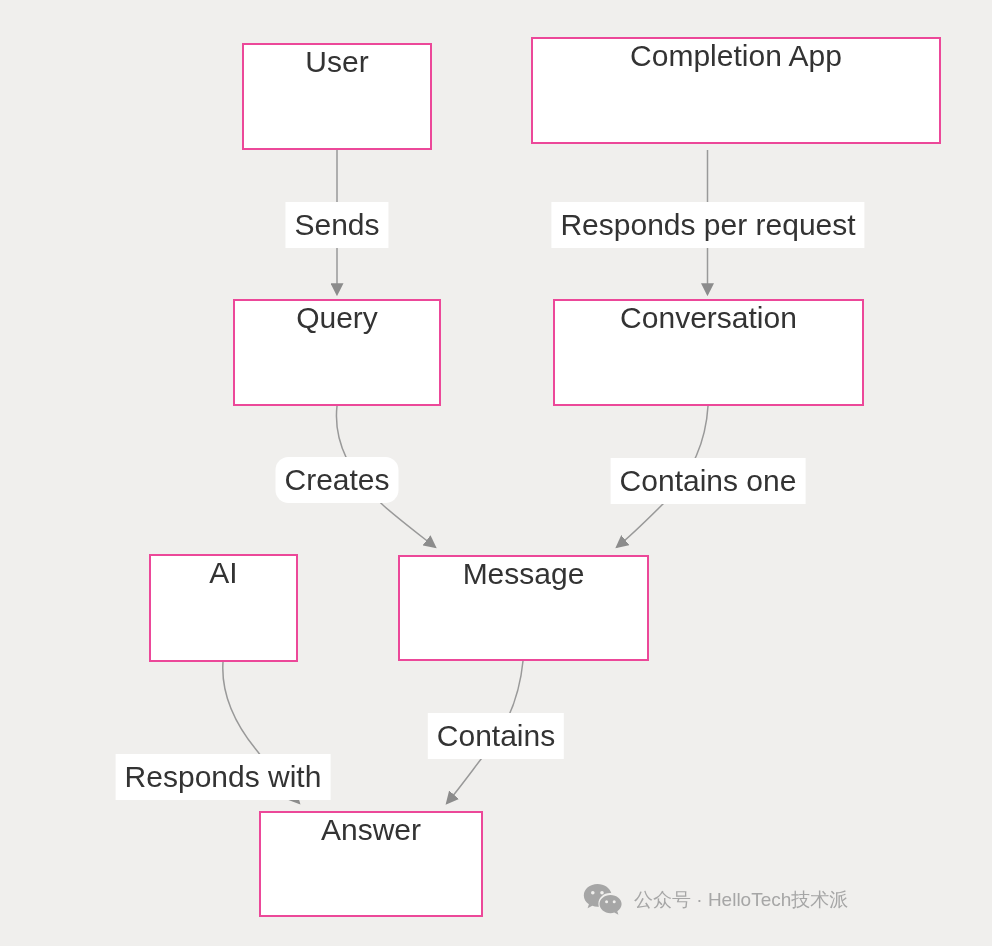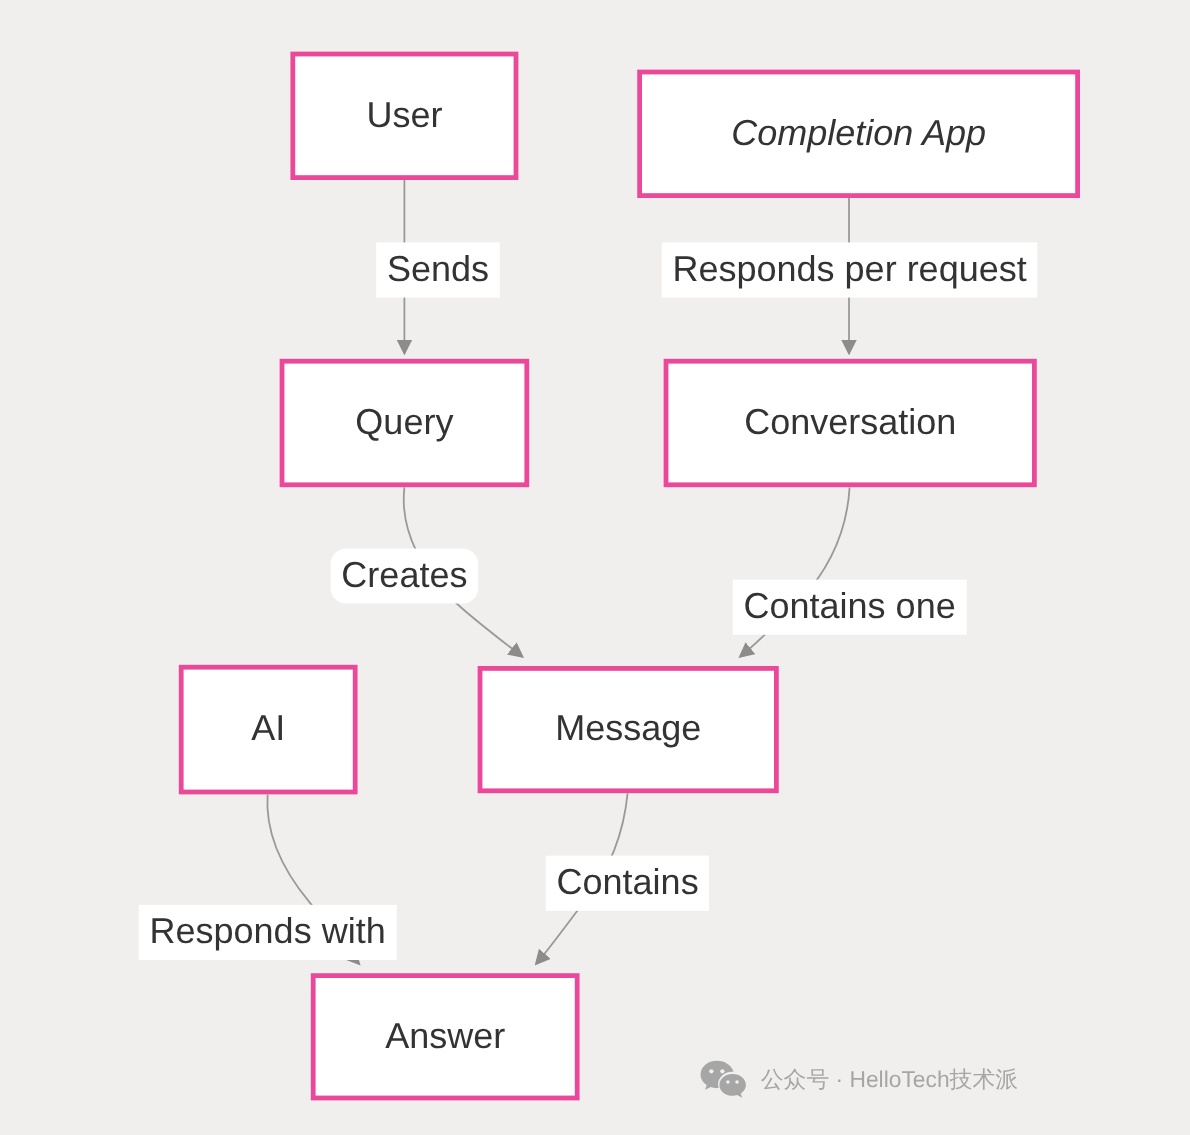--- a/index.html
+++ b/index.html
@@ -7,23 +7,23 @@
     width:992px;height:946px;
     background:#f0efed;
     font-family:"Liberation Sans","DejaVu Sans",sans-serif;
     position:relative;overflow:hidden;
   }
   .stage{position:absolute;inset:0;width:992px;height:946px;}
   .edges{position:absolute;left:0;top:0;width:992px;height:946px;}
   .node{
     position:absolute;
     background:#ffffff;
-    border:4px solid #ec4899;
+    border:2px solid #ec4899;
     box-sizing:border-box;
-    display:flex;align-items:center;justify-content:center;
+    display:flex;justify-content:center;
     font-size:30px;color:#333333;
   }
   .edge-label{
     position:absolute;
     transform:translate(-50%,-50%);
     background:#ffffff;
     color:#333333;
     font-size:30px;
     line-height:46px;
     padding:0 9px;
@@ -57,21 +57,21 @@
       <path d="M708,406 C706,440 693,472 667,500 C650,517 633,534 617,547" marker-end="url(#arrow)"></path>
       <path d="M223,662 C221,692 233,722 258,752 C272,770 287,790 299,803" marker-end="url(#arrow)"></path>
       <path d="M523,661 C520,692 510,722 488,750 C474,768 459,789 447,803" marker-end="url(#arrow)"></path>
     </g>
   </svg>
 
   <div class="node" style="left:242px;top:43px;width:190px;height:107px;">
     <span>User</span>
   </div>
 
-  <div class="node" style="left:531px;top:58px;width:369px;height:107px;font-style:italic;">
+  <div class="node" style="left:531px;top:37px;width:410px;height:107px;">
     <span>Completion App</span>
   </div>
 
   <div class="node" style="left:233px;top:299px;width:208px;height:107px;">
     <span>Query</span>
   </div>
 
   <div class="node" style="left:553px;top:299px;width:311px;height:107px;">
     <span>Conversation</span>
   </div>
@@ -81,26 +81,26 @@
   </div>
 
   <div class="node" style="left:398px;top:555px;width:251px;height:106px;">
     <span>Message</span>
   </div>
 
   <div class="node" style="left:259px;top:811px;width:224px;height:106px;">
     <span>Answer</span>
   </div>
 
-  <div class="edge-label" style="left:337px;top:225px;margin-left:28px;">Sends</div>
+  <div class="edge-label" style="left:337px;top:225px;">Sends</div>
   <div class="edge-label" style="left:708px;top:225px;">Responds per request</div>
   <div class="edge-label" style="left:337px;top:480px;border-radius:13px;">Creates</div>
-  <div class="edge-label" style="left:708px;top:481px;margin-top:25px;">Contains one</div>
+  <div class="edge-label" style="left:708px;top:481px;">Contains one</div>
   <div class="edge-label" style="left:223px;top:760px;margin-top:17px;">Responds with</div>
-  <div class="edge-label" style="left:523px;top:736px;">Contains</div>
+  <div class="edge-label" style="left:496px;top:736px;">Contains</div>
 
   <div class="watermark">
     <span>
       <svg width="40" height="34" viewBox="0 0 40 34">
         <g fill="#a6a6a6">
           <path d="M14.5,1 C6.9,1 0.8,6.1 0.8,12.4 C0.8,16 2.8,19.2 5.9,21.2 L4.6,25.2 L9.3,22.8 C10.9,23.3 12.7,23.8 14.5,23.8 C15,23.8 15.4,23.8 15.9,23.7 C15.6,22.8 15.4,21.8 15.4,20.8 C15.4,14.9 20.5,10.1 26.9,10.1 C27.4,10.1 27.9,10.1 28.3,10.2 C26.8,4.9 21.2,1 14.5,1 Z"></path>
           <path d="M27.5,12 C21.4,12 16.5,16.1 16.5,21.1 C16.5,26.1 21.4,30.2 27.5,30.2 C28.8,30.2 30.1,30 31.3,29.6 L35.4,31.7 L34.3,28.2 C36.9,26.5 38.6,24 38.6,21.1 C38.6,16.1 33.6,12 27.5,12 Z"></path>
         </g>
         <g fill="#f0efed">
           <circle cx="9.8" cy="9.8" r="1.8"></circle>

